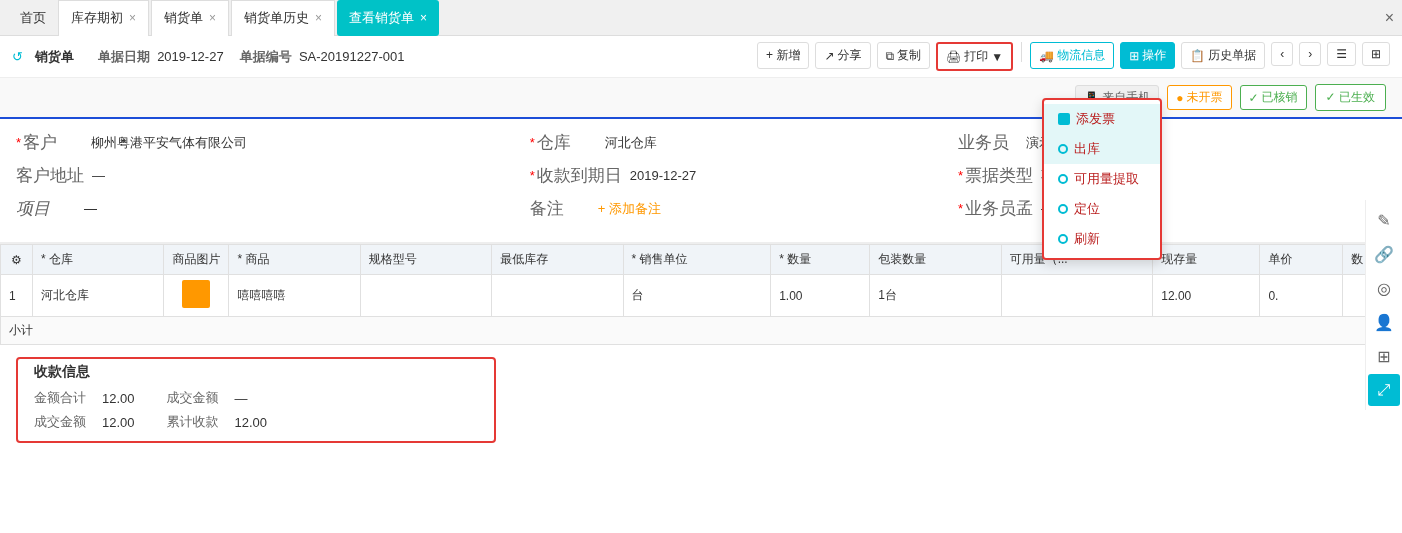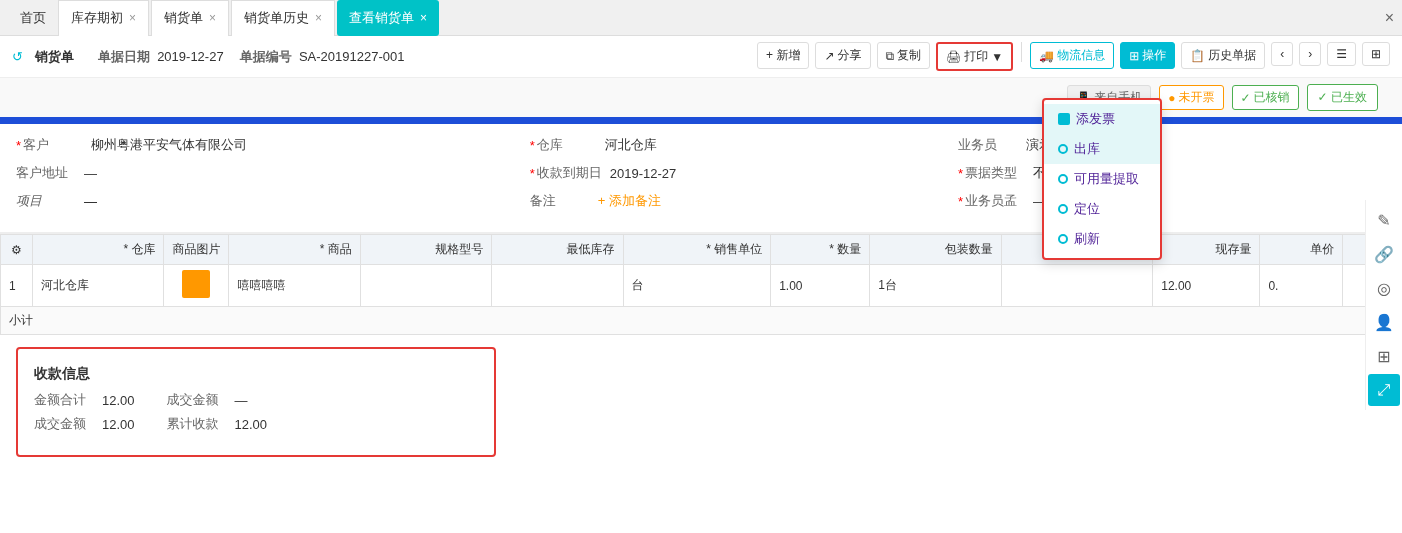--- a/index.html
+++ b/index.html
@@ -38,57 +38,57 @@
       display: flex; align-items: center; gap: 3px; padding: 4px 8px;
       border: 1px solid #ddd; border-radius: 3px; cursor: pointer;
       font-size: 12px; background: #fff; color: #333; white-space: nowrap;
     }
     .btn-blue { border: 1px solid #00bcd4; color: #00bcd4; }
     .btn-green { background: #fff; color: #4caf50; border: 1px solid #4caf50; border-radius: 3px; padding: 4px 10px; font-size: 12px; cursor: pointer; }
     .divider-v { width: 1px; height: 20px; background: #ddd; margin: 0 2px; }
 
     
     .toolbar2 {
-      display: flex; align-items: center; padding: 6px 24px;
-      border-bottom: 7px solid #1d4ed8; gap: 8px; background: #f9f9f9;
+      display: flex; align-items: center; padding: 6px 16px;
+      border-bottom: 2px solid #1d4ed8; gap: 8px; background: #f9f9f9;
       justify-content: flex-end;
     }
     .btn-sm {
       display: flex; align-items: center; gap: 3px; padding: 3px 8px;
       border: 1px solid #ddd; border-radius: 3px; cursor: pointer;
       font-size: 12px; background: #fff; color: #333;
     }
     .btn-sm.gray { background: #f0f0f0; color: #666; }
     .btn-sm.orange { color: #ff9800; border-color: #ff9800; }
     .btn-check { color: #4caf50; border-color: #4caf50; }
 
     
     .form-area { padding: 12px 16px; border-bottom: 1px solid #eee; }
     .form-row { display: flex; align-items: center; margin-bottom: 10px; gap: 0; }
     .form-field { display: flex; align-items: center; flex: 1; }
-    .field-label { color: #666; min-width: 60px; font-size: 13px; }
+    .field-label { color: #666; min-width: 60px; font-size: 17px; }
     .field-required { color: red; margin-right: 2px; }
     .field-value { color: #333; font-size: 13px; }
     .field-link { color: #00bcd4; cursor: pointer; }
 
     
     .table-container { border-top: 1px solid #eee; overflow-x: auto; }
     table { width: 100%; border-collapse: collapse; font-size: 12px; }
     thead tr { background: #f0f4f8; }
-    th { padding: 6px 8px; border: 1px solid #e0e0e0; text-align: right; font-weight: normal; color: #333; white-space: nowrap; }
+    th { padding: 6px 8px; border: 1px solid #e0e0e0; text-align: left; font-weight: normal; color: #333; white-space: nowrap; }
     td { padding: 5px 8px; border: 1px solid #e0e0e0; color: #333; white-space: nowrap; }
     .col-settings { width: 32px; text-align: center; }
     tr.subtotal { background: #fafafa; }
     .col-img { width: 48px; text-align: center; }
     .product-thumb { width: 28px; height: 28px; background: #ff9800; border-radius: 2px; display: inline-block; }
 
     
     .bottom-section { display: flex; padding: 12px 16px; gap: 20px; }
     .payment-info {
-      border: 2px solid #e53935; border-radius: 4px; padding: 16px 16px;
+      border: 2px solid #e53935; border-radius: 4px; padding: 4px 16px;
       min-width: 480px;
     }
     .payment-title { font-weight: bold; font-size: 14px; margin-bottom: 8px; }
     .payment-row { display: flex; gap: 32px; margin-bottom: 6px; }
     .payment-field { display: flex; align-items: center; gap: 8px; }
     .payment-field-label { color: #666; min-width: 60px; }
     .payment-field-value { color: #333; }
     .payment-field-value.red { color: #e53935; }
 
     
@@ -107,21 +107,21 @@
 
     
     .dropdown-overlay {
       position: absolute; top: 98px; right: 240px;
       background: #fff; border: 2px solid #e53935; border-radius: 4px;
       box-shadow: 0 4px 12px rgba(0,0,0,0.15); z-index: 100;
       min-width: 120px; padding: 4px 0;
     }
     .dropdown-item {
       display: flex; align-items: center; gap: 6px; padding: 6px 14px;
-      cursor: pointer; font-size: 13px; color: #4c1d95;
+      cursor: pointer; font-size: 13px; color: #b91c1c;
     }
     .dropdown-item .dot { width: 10px; height: 10px; border-radius: 50%; border: 2px solid #00bcd4; }
     .dropdown-item .square-icon { width: 12px; height: 12px; background: #00bcd4; border-radius: 2px; }
     .dropdown-item.highlighted { background: #e3f7f8; }
     .print-btn-highlighted { background: #fff; border: 2px solid #e53935 !important; color: #333 !important; }
     .ops-btn-highlighted { background: #00bcd4 !important; color: #fff !important; border: 1px solid #00bcd4 !important; }
   </style>
 </head>
 <body>
 

